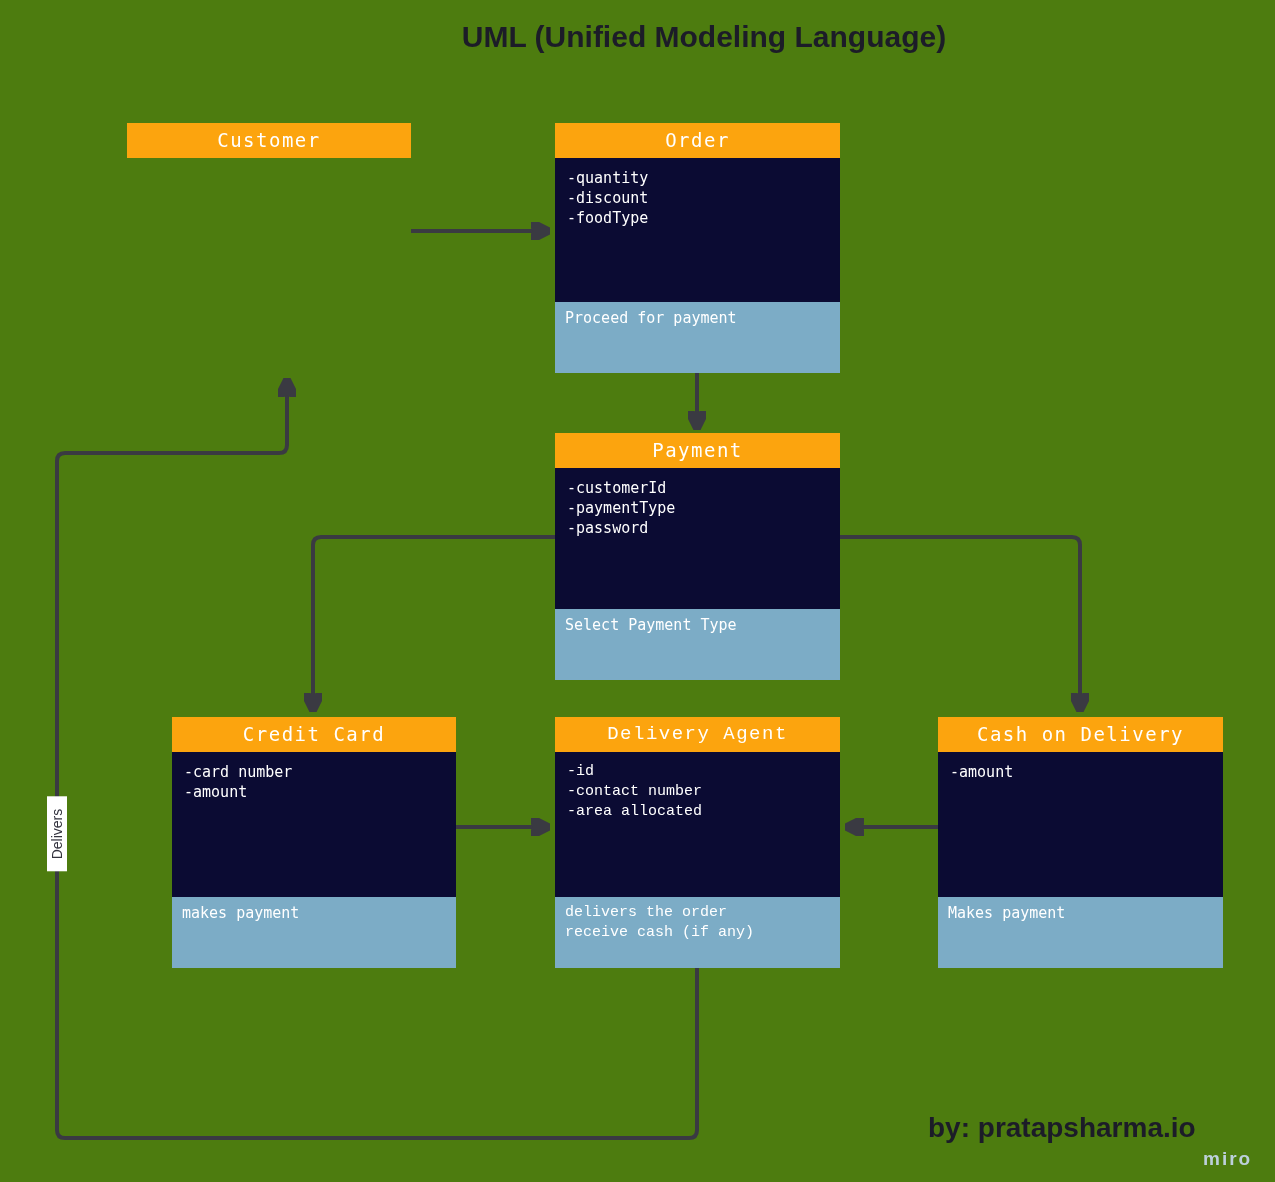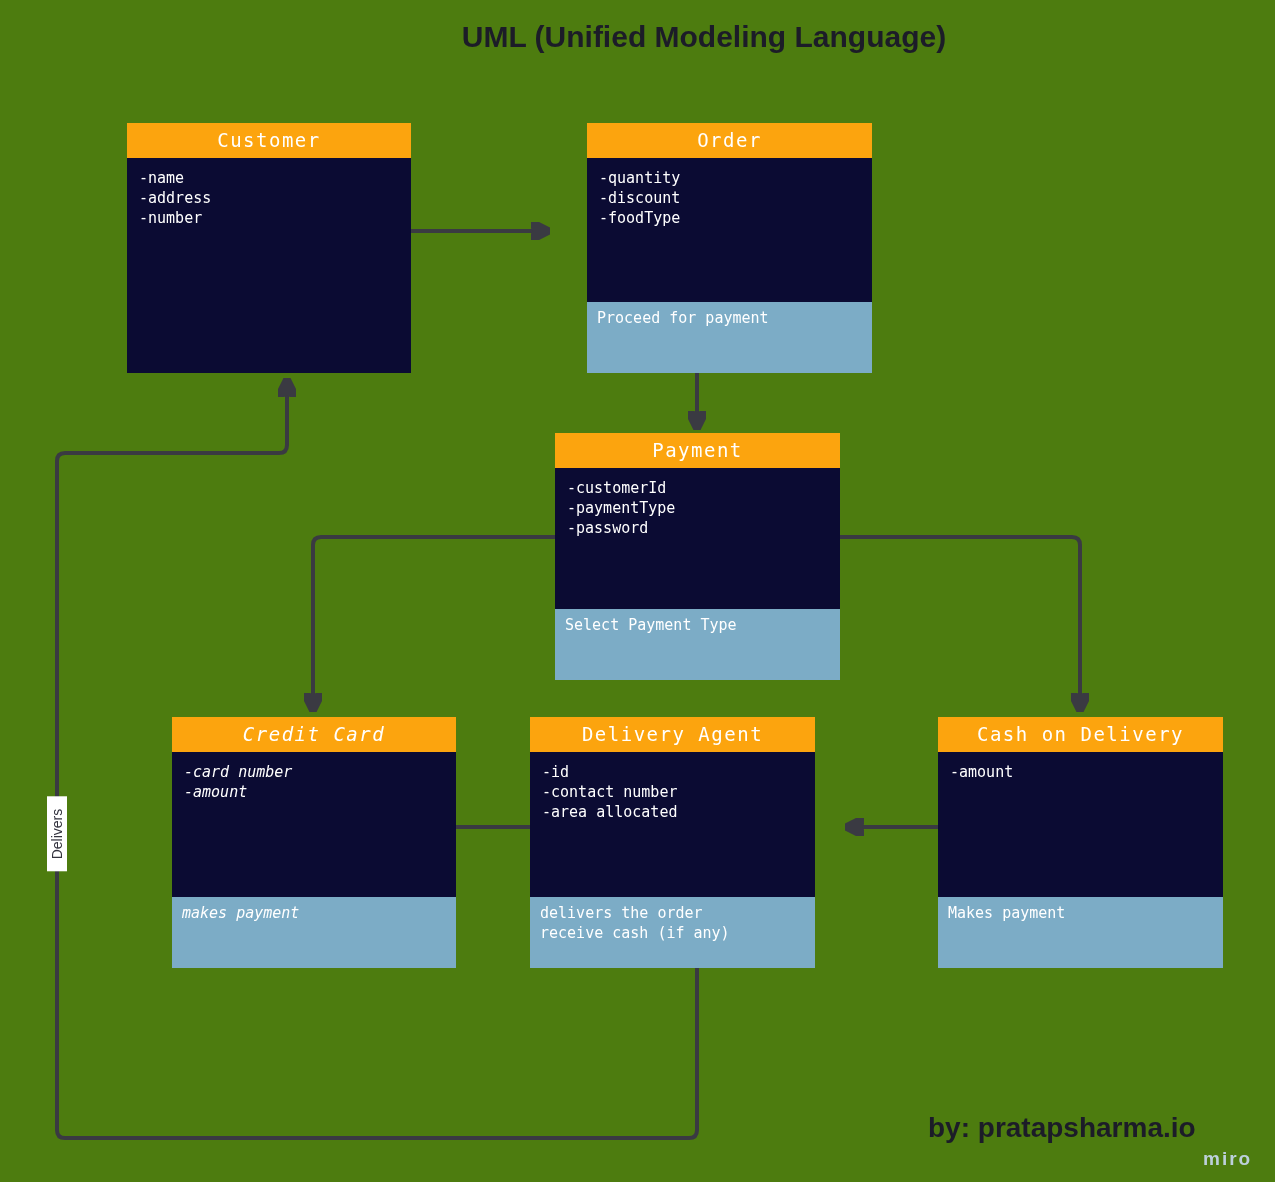--- a/index.html
+++ b/index.html
@@ -107,24 +107,24 @@
     font-size: 19px;
     font-weight: 600;
     letter-spacing: 2px;
     color: #bdd0db;
     white-space: nowrap;
     margin-top: 20px;
   }
 
   
   #box-customer         { left: 127px; top: 123px; width: 284px; height: 250px; }
-  #box-order            { left: 555px; top: 123px; width: 285px; height: 250px; margin-left: 32px; }
+  #box-order            { left: 555px; top: 123px; width: 285px; height: 250px; }
   #box-payment          { left: 555px; top: 433px; width: 285px; height: 247px; border-radius: 18px; }
-  #box-credit-card      { left: 172px; top: 717px; width: 284px; height: 251px; font-style: italic; }
-  #box-delivery-agent   { left: 530px; top: 717px; width: 285px; height: 251px; }
+  #box-credit-card      { left: 172px; top: 717px; width: 284px; height: 251px; }
+  #box-delivery-agent   { left: 555px; top: 717px; width: 285px; height: 251px; font-family: Liberation Mono, monospace; }
   #box-cash-on-delivery { left: 938px; top: 717px; width: 285px; height: 251px; }
 </style>
 </head>
 <body>
 
 <div class="canvas">
 
   <div class="diagram-title">UML (Unified Modeling Language)</div>
 
   <svg class="connector-layer" viewBox="0 0 1275 1182">
@@ -139,25 +139,20 @@
     <path d="M840,537 H1072 Q1080,537 1080,545 V709" marker-end="url(#arrowhead)"></path>
     <path d="M456,827 H547" marker-end="url(#arrowhead)"></path>
     <path d="M938,827 H848" marker-end="url(#arrowhead)"></path>
     <path d="M697,968 V1130 Q697,1138 689,1138 H65 Q57,1138 57,1130 V461 Q57,453 65,453 H279 Q287,453 287,445 V381" marker-end="url(#arrowhead)"></path>
   </svg>
 
   <div class="delivers-label">Delivers</div>
 
   <div class="uml-box" id="box-customer">
     <div class="box-header">Customer</div>
-    <div class="box-body">
-      <div class="attr">-name</div>
-      <div class="attr">-address</div>
-      <div class="attr">-number</div>
-    </div>
   </div>
 
   <div class="uml-box" id="box-order">
     <div class="box-header">Order</div>
     <div class="box-body">
       <div class="attr">-quantity</div>
       <div class="attr">-discount</div>
       <div class="attr">-foodType</div>
     </div>
     <div class="box-footer">

